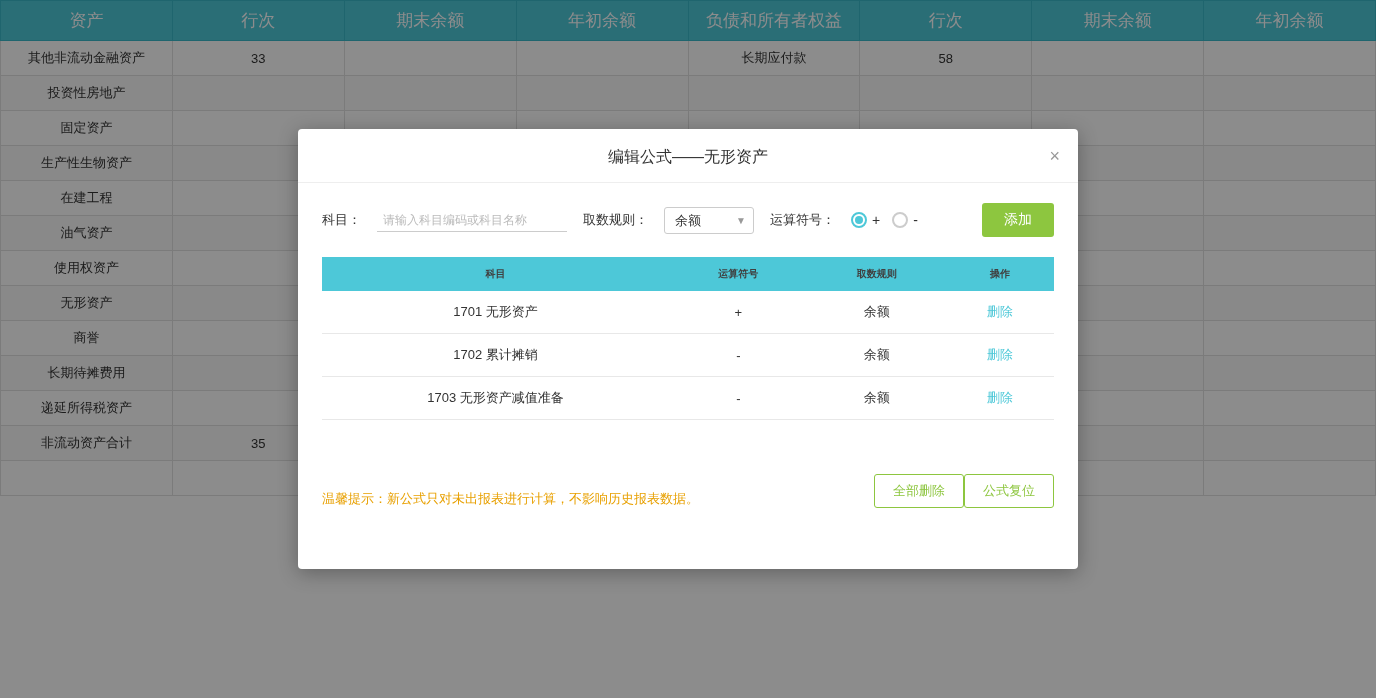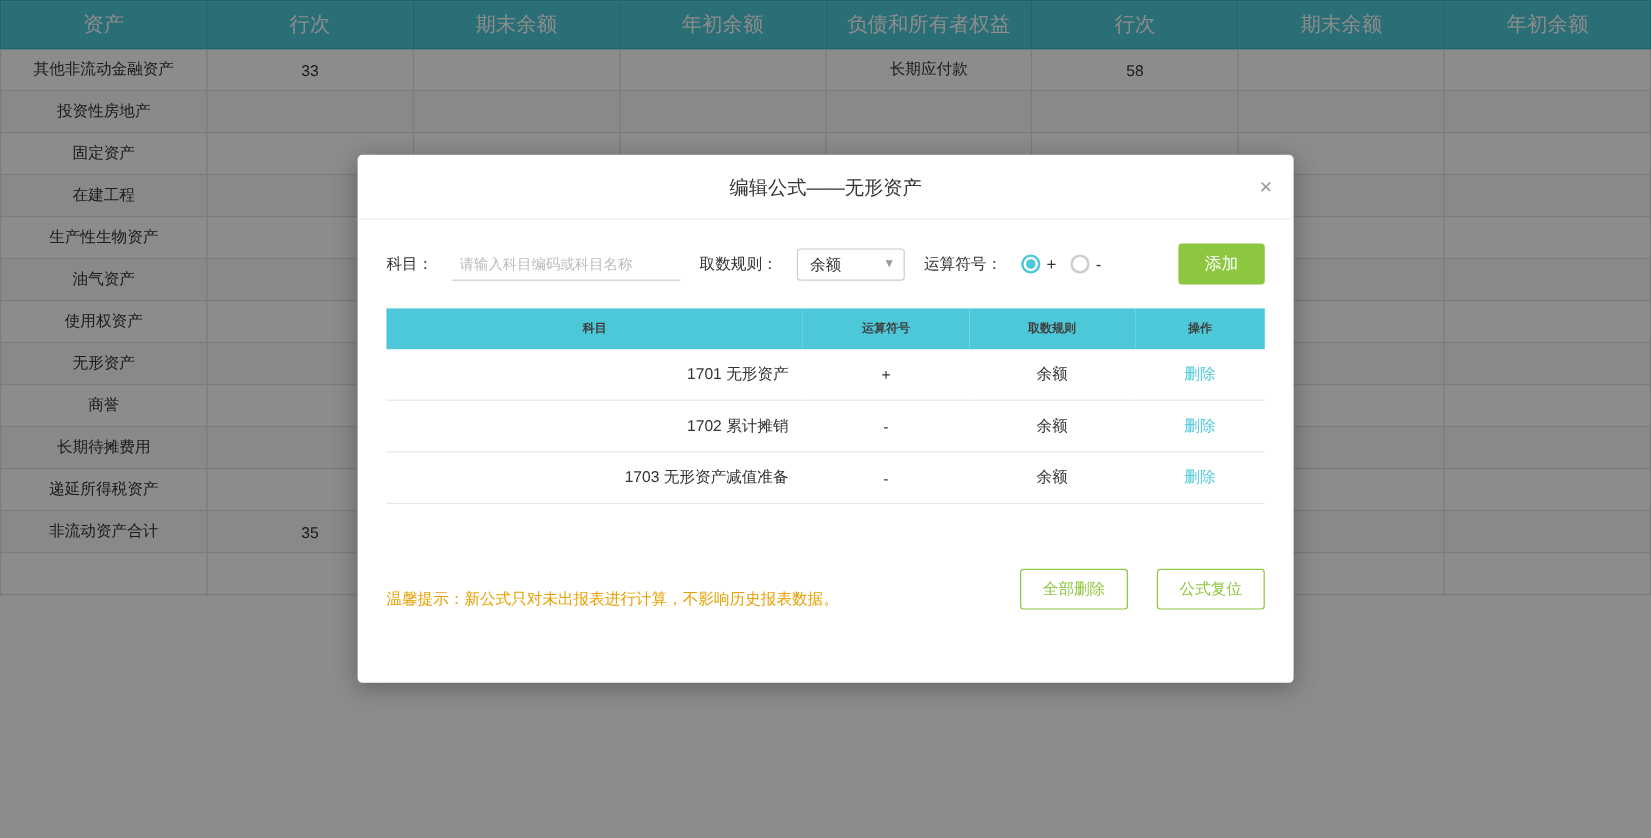--- a/index.html
+++ b/index.html
@@ -114,21 +114,21 @@
       white-space: nowrap;
       font-size: 13px;
     }
 
     .form-input {
       border: none;
       border-bottom: 1px solid #ccc;
       outline: none;
       padding: 4px 6px;
       width: 190px;
-      font-size: 16px;
+      font-size: 13px;
       color: #999;
       background: transparent;
     }
 
     .form-input::placeholder { color: #bbb; font-size: 12px; }
 
     .select-wrap {
       position: relative;
       display: inline-flex;
       align-items: center;
@@ -233,21 +233,21 @@
 
     .inner-table tbody tr td {
       padding: 12px 12px;
       border-bottom: 1px solid #e8e8e8;
       font-size: 13px;
       color: #333;
       text-align: center;
     }
 
     .inner-table tbody tr td:first-child {
-      text-align: right;
+      text-align: center;
     }
 
     .delete-link {
       color: #4dc8d8;
       cursor: pointer;
       text-decoration: none;
       font-size: 13px;
     }
 
     
@@ -258,21 +258,21 @@
       justify-content: space-between;
     }
 
     .tip-text {
       color: #e8a000;
       font-size: 13px;
     }
 
     .footer-btns {
       display: flex;
-      gap: 24px;
+      gap: 0;
     }
 
     .btn-outline {
       background: #fff;
       border: 1px solid #8dc63f;
       color: #8dc63f;
       border-radius: 3px;
       padding: 7px 18px;
       font-size: 13px;
       cursor: pointer;
@@ -321,31 +321,31 @@
         <td>固定资产</td>
         <td></td>
           <td></td>
           <td></td>
         <td></td>
           <td></td>
           <td></td>
           <td></td>
       </tr>
       <tr>
+        <td>生产性生物资产</td>
+        <td></td>
+          <td></td>
+          <td></td>
+        <td></td>
+          <td></td>
+          <td></td>
+          <td></td>
+      </tr>
+      <tr>
         <td>在建工程</td>
-        <td></td>
-          <td></td>
-          <td></td>
-        <td></td>
-          <td></td>
-          <td></td>
-          <td></td>
-      </tr>
-      <tr>
-        <td>生产性生物资产</td>
         <td></td>
           <td></td>
           <td></td>
         <td></td>
           <td></td>
           <td></td>
           <td></td>
       </tr>
       <tr>
         <td>油气资产</td>

